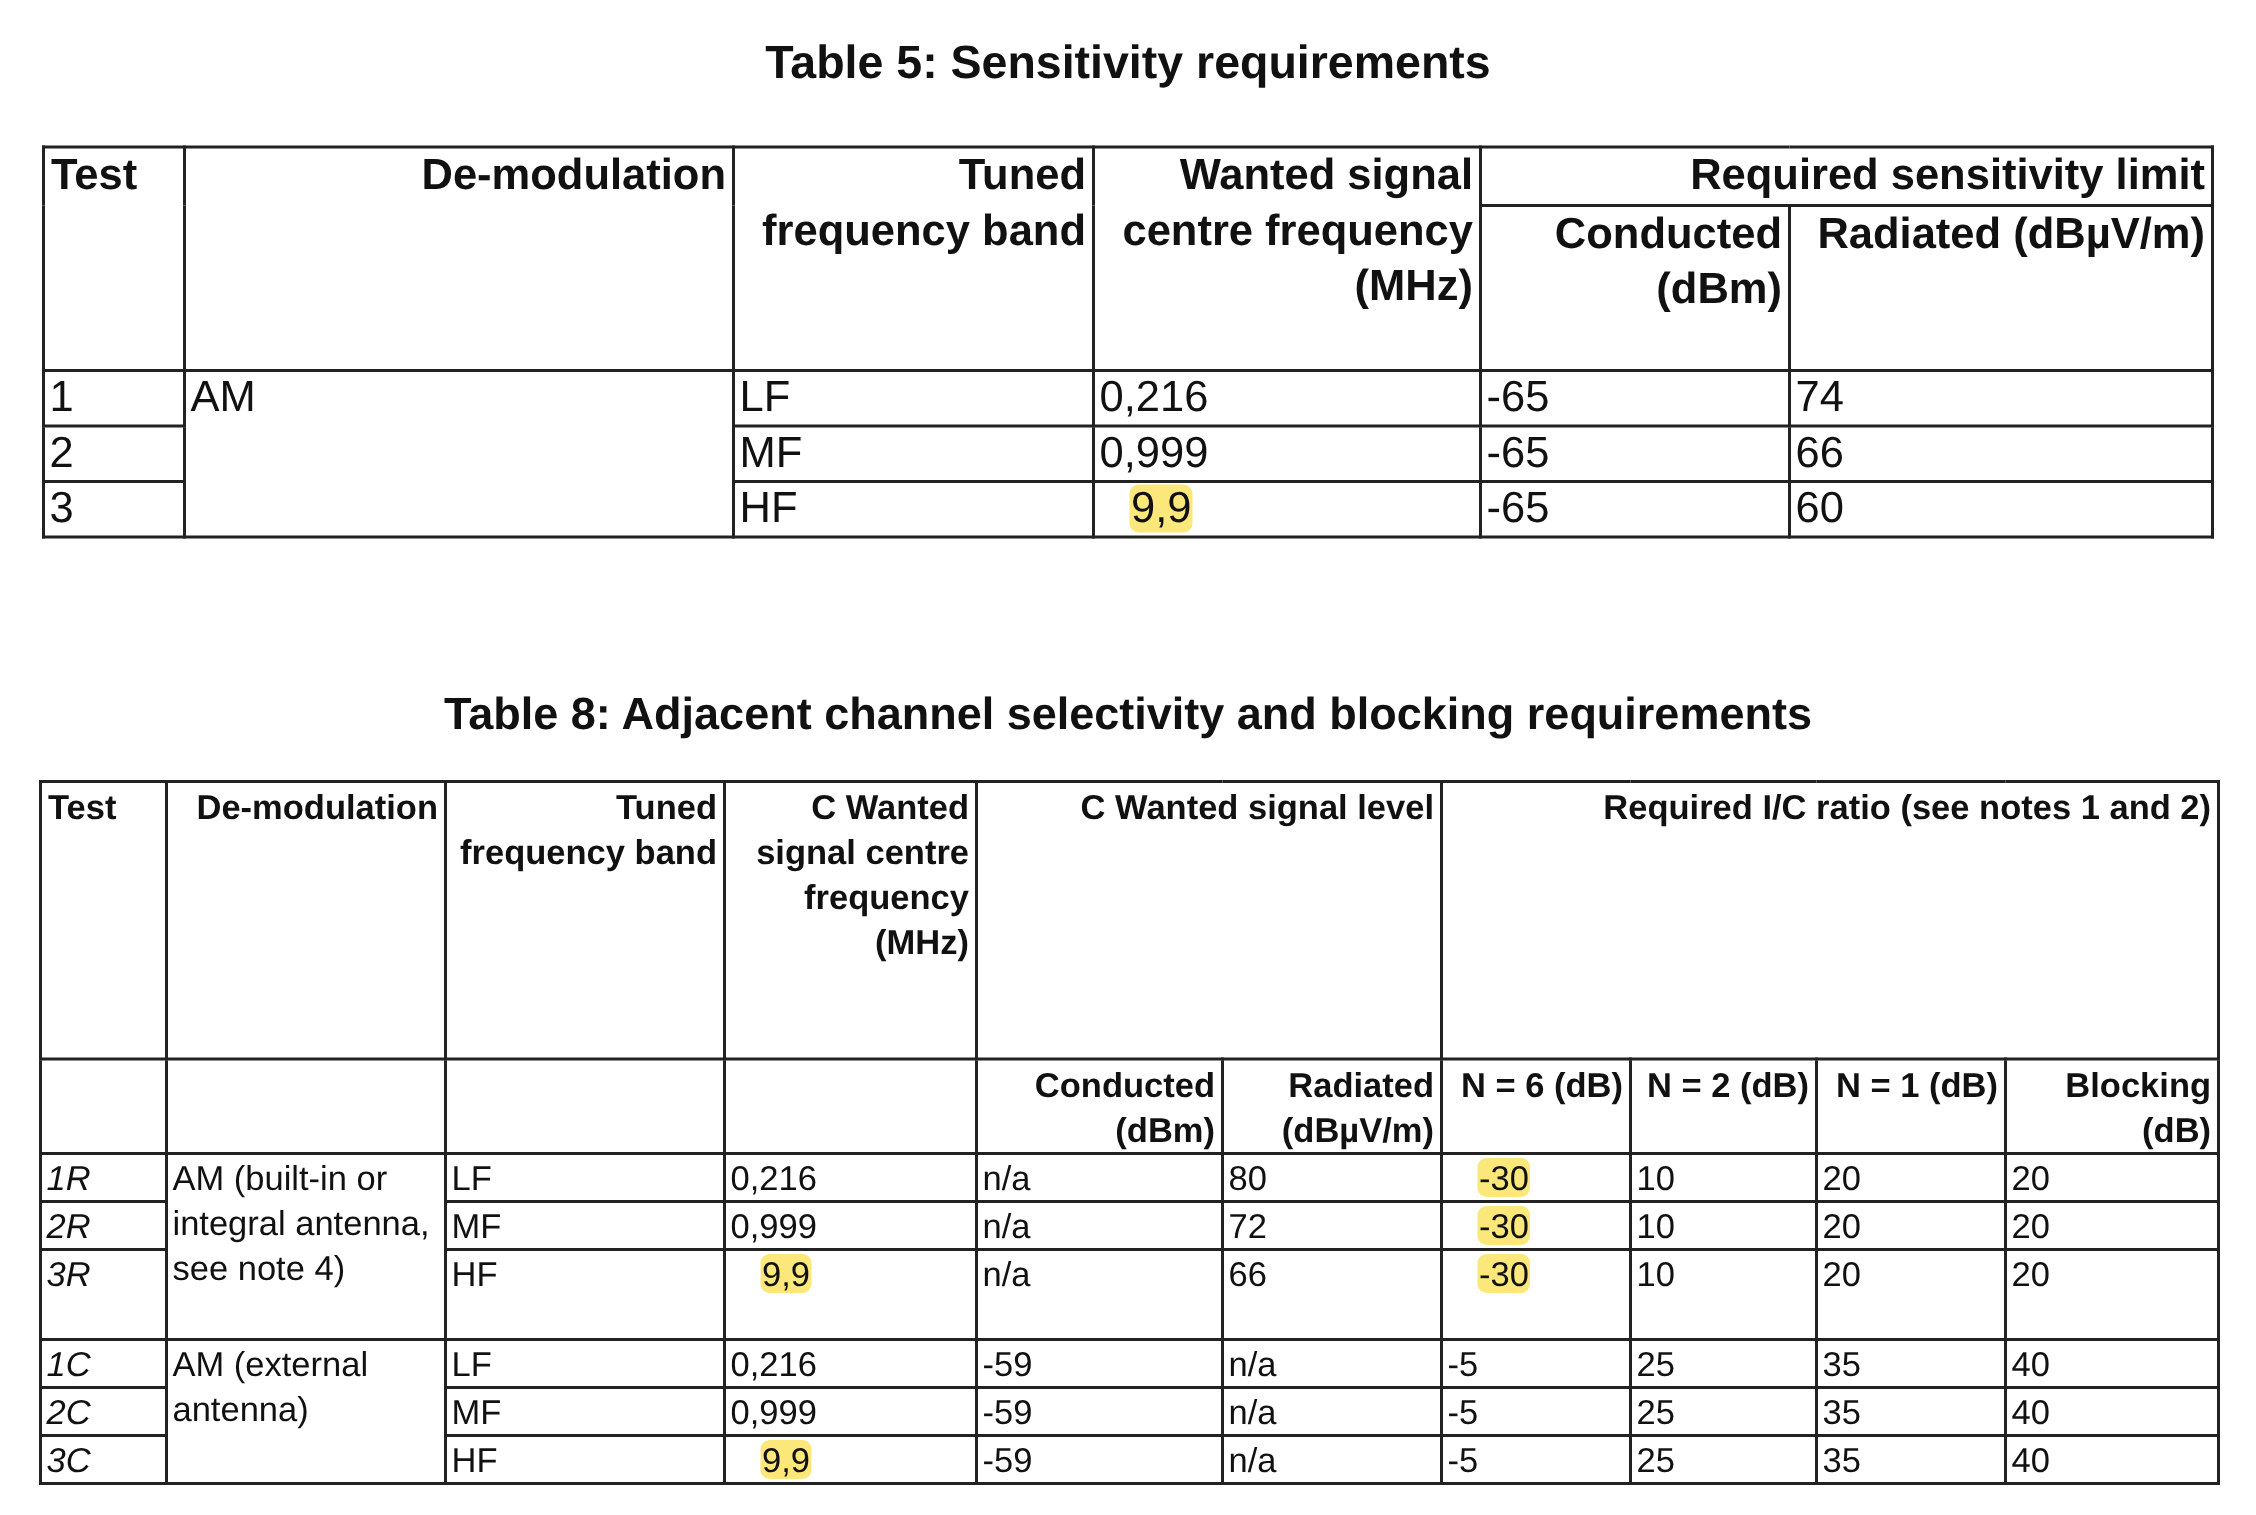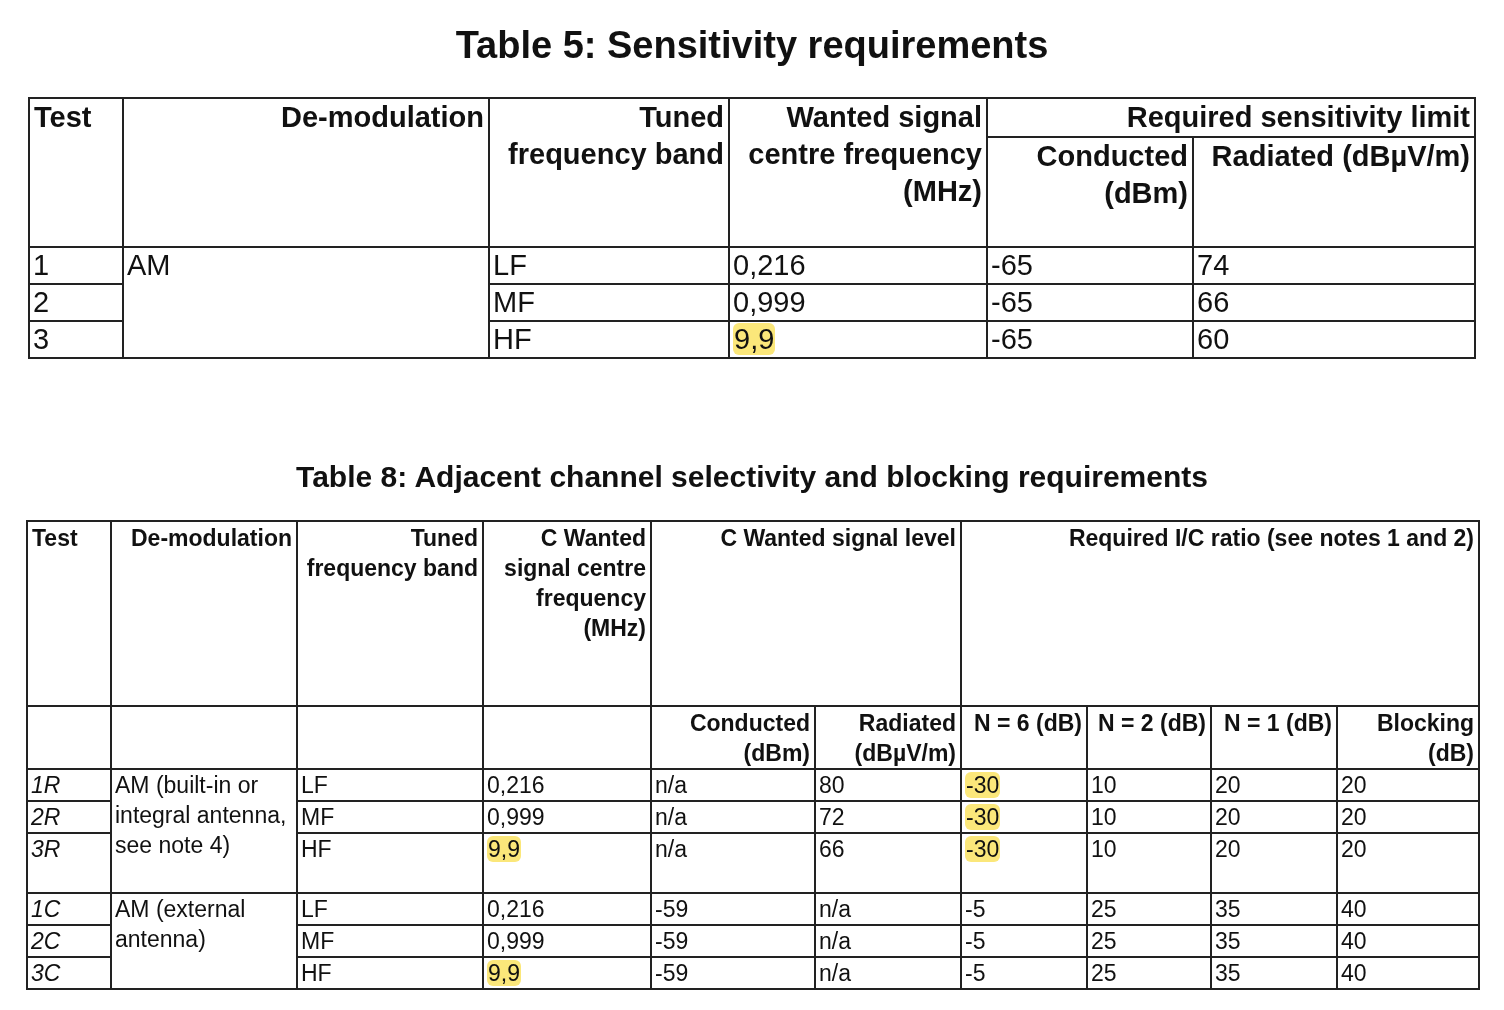--- a/index.html
+++ b/index.html
@@ -1,32 +1,32 @@
 <!DOCTYPE html>
 <html><head>
 <meta charset="utf-8">
 <style>
   html, body { margin:0; padding:0; background:#ffffff; }
   body { width:1504px; height:1010px; position:relative; overflow:hidden;
          font-family:"Liberation Sans", sans-serif; color:#111; }
   .title { position:absolute; left:0; width:1504px; text-align:center; font-weight:bold; }
-  .t5-title { top:24px; font-size:38px; }
+  .t5-title { top:24px; font-size:31px; }
   .t8-title { top:460px; font-size:30px; }
   table { position:absolute; border-collapse:collapse; table-layout:fixed; }
   td, th { border:2px solid #222; padding:0 4px; vertical-align:top; overflow:hidden; }
   th { font-weight:bold; text-align:right; line-height:1.2; }
   #t5 { left:28px; top:97px; width:1446px; font-size:29px; }
   #t5 th { line-height:37px; }
   #t5 td { height:35px; line-height:35px; padding:0 3px; }
   #t5 th.test { text-align:left; }
   #t8 { left:26px; top:520px; width:1452px; font-size:23px; }
   #t8 th { line-height:30px; padding-top:1px; }
   #t8 td { line-height:30px; height:30px; padding:0 3px; }
   #t8 td.testc { text-align:left;font-style:italic; }
-  .hl { background:#fbe77a; border-radius:6px; padding:0 1px; }
+  .hl { background:#fbe77a; border-radius:6px; padding:0 1px;margin-left:20px; }
 </style>
 </head>
 <body>
 
 <div class="title t5-title">Table 5: Sensitivity requirements</div>
 
 <table id="t5">
   <colgroup>
     <col style="width:94px">
       <col style="width:366px">

